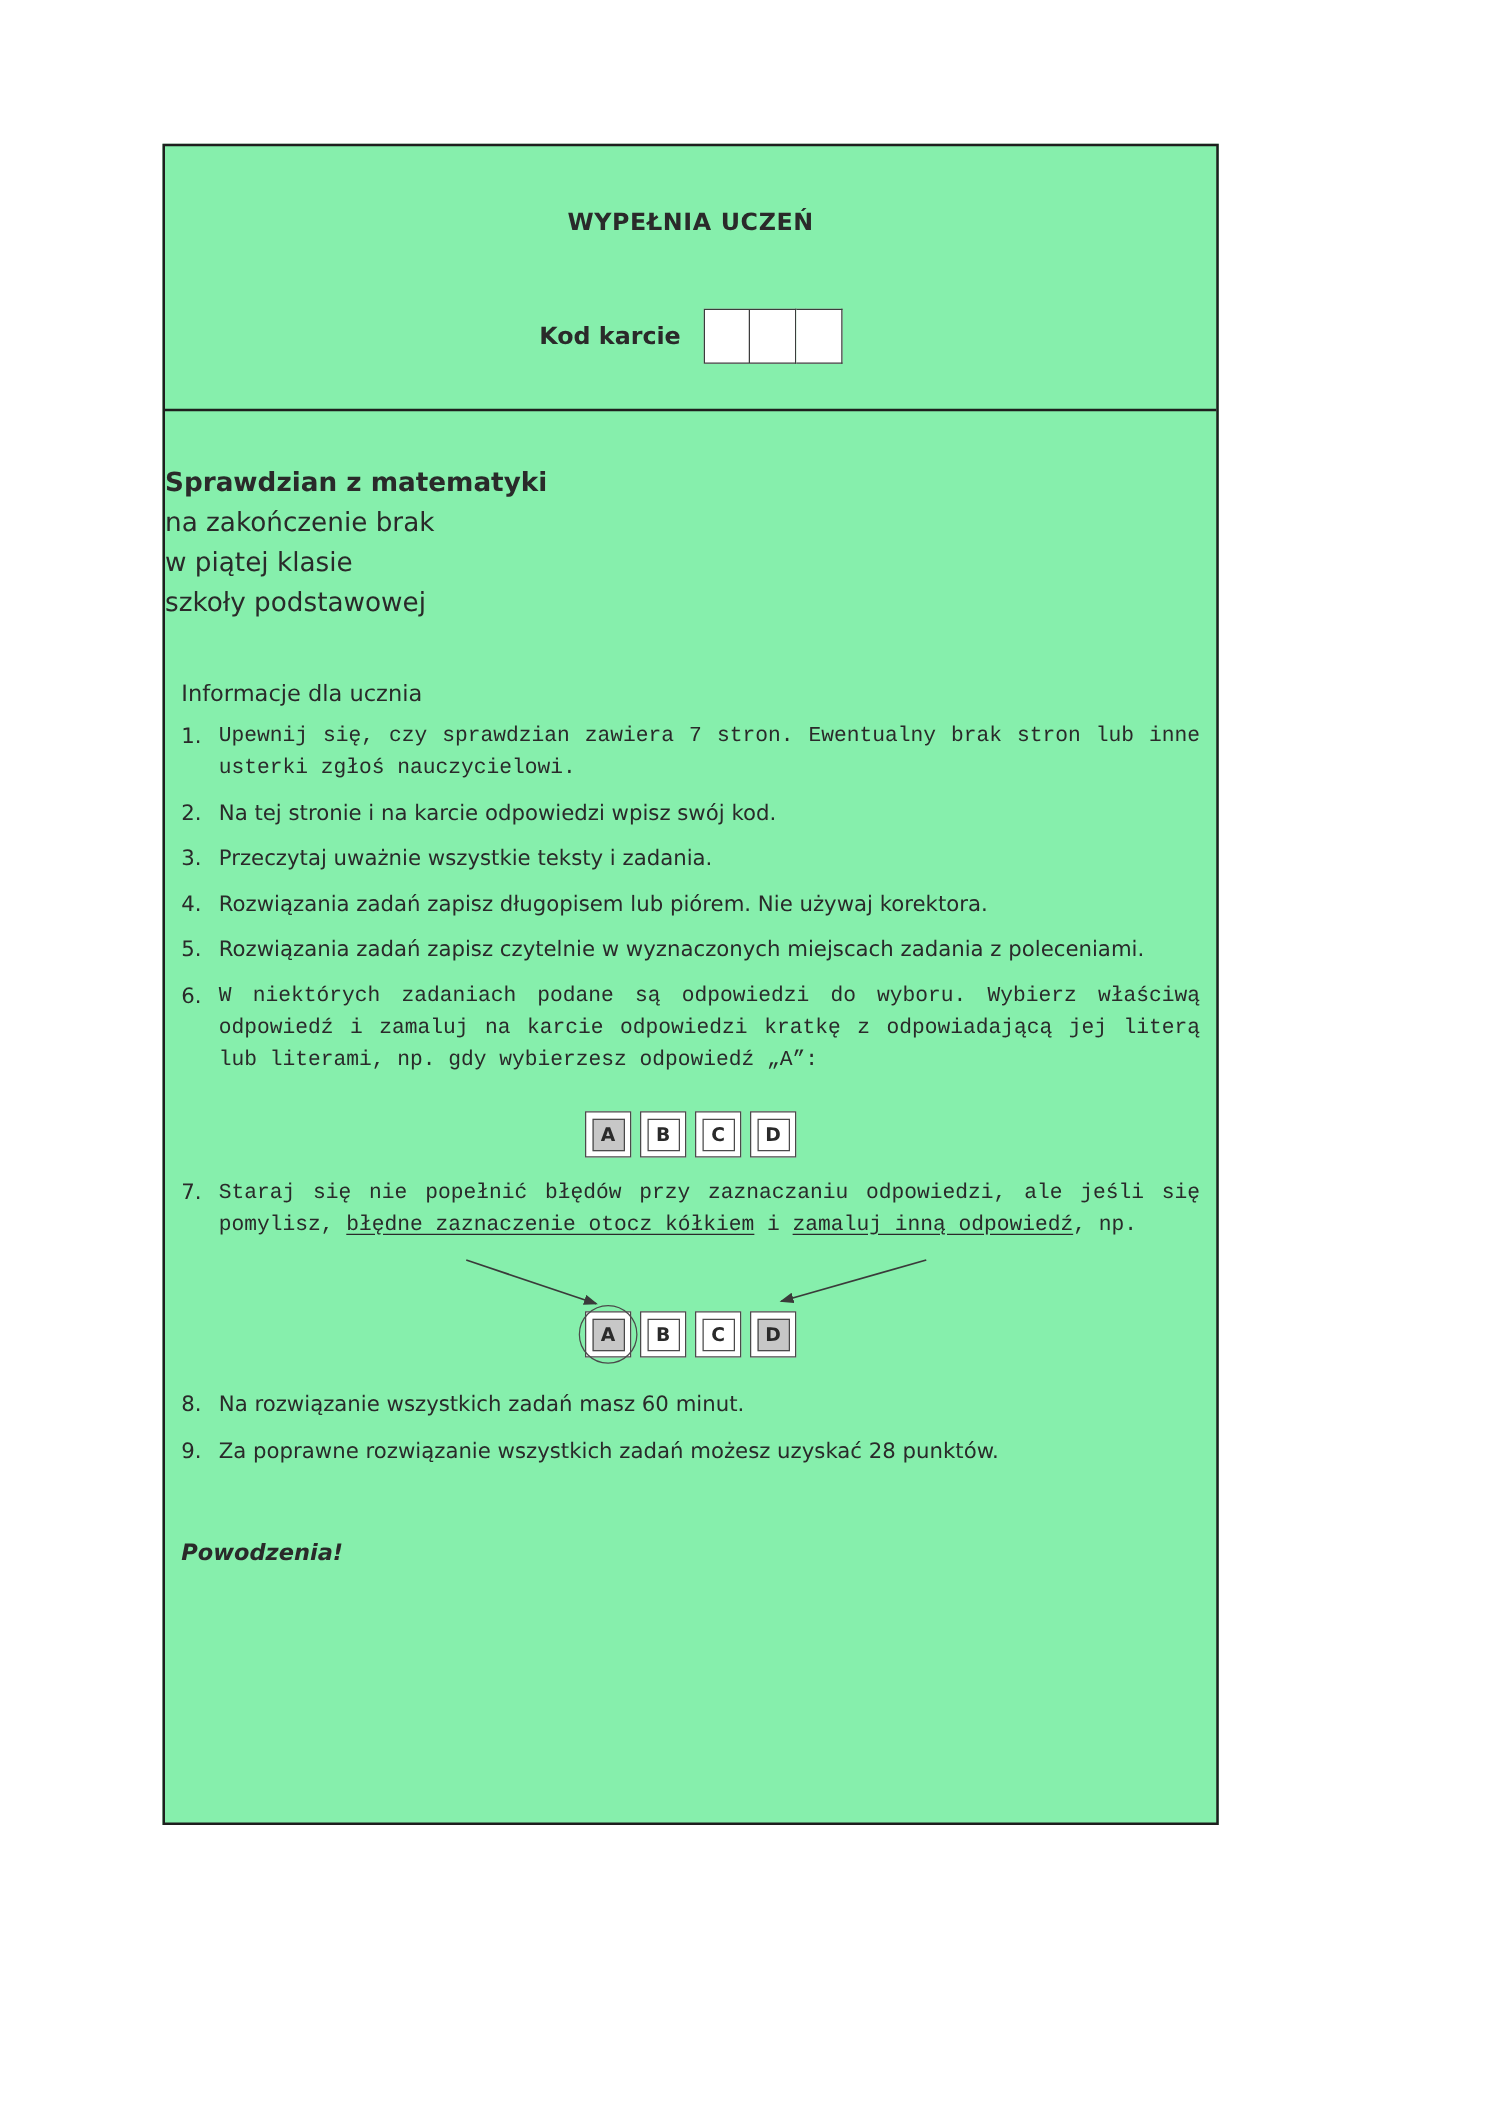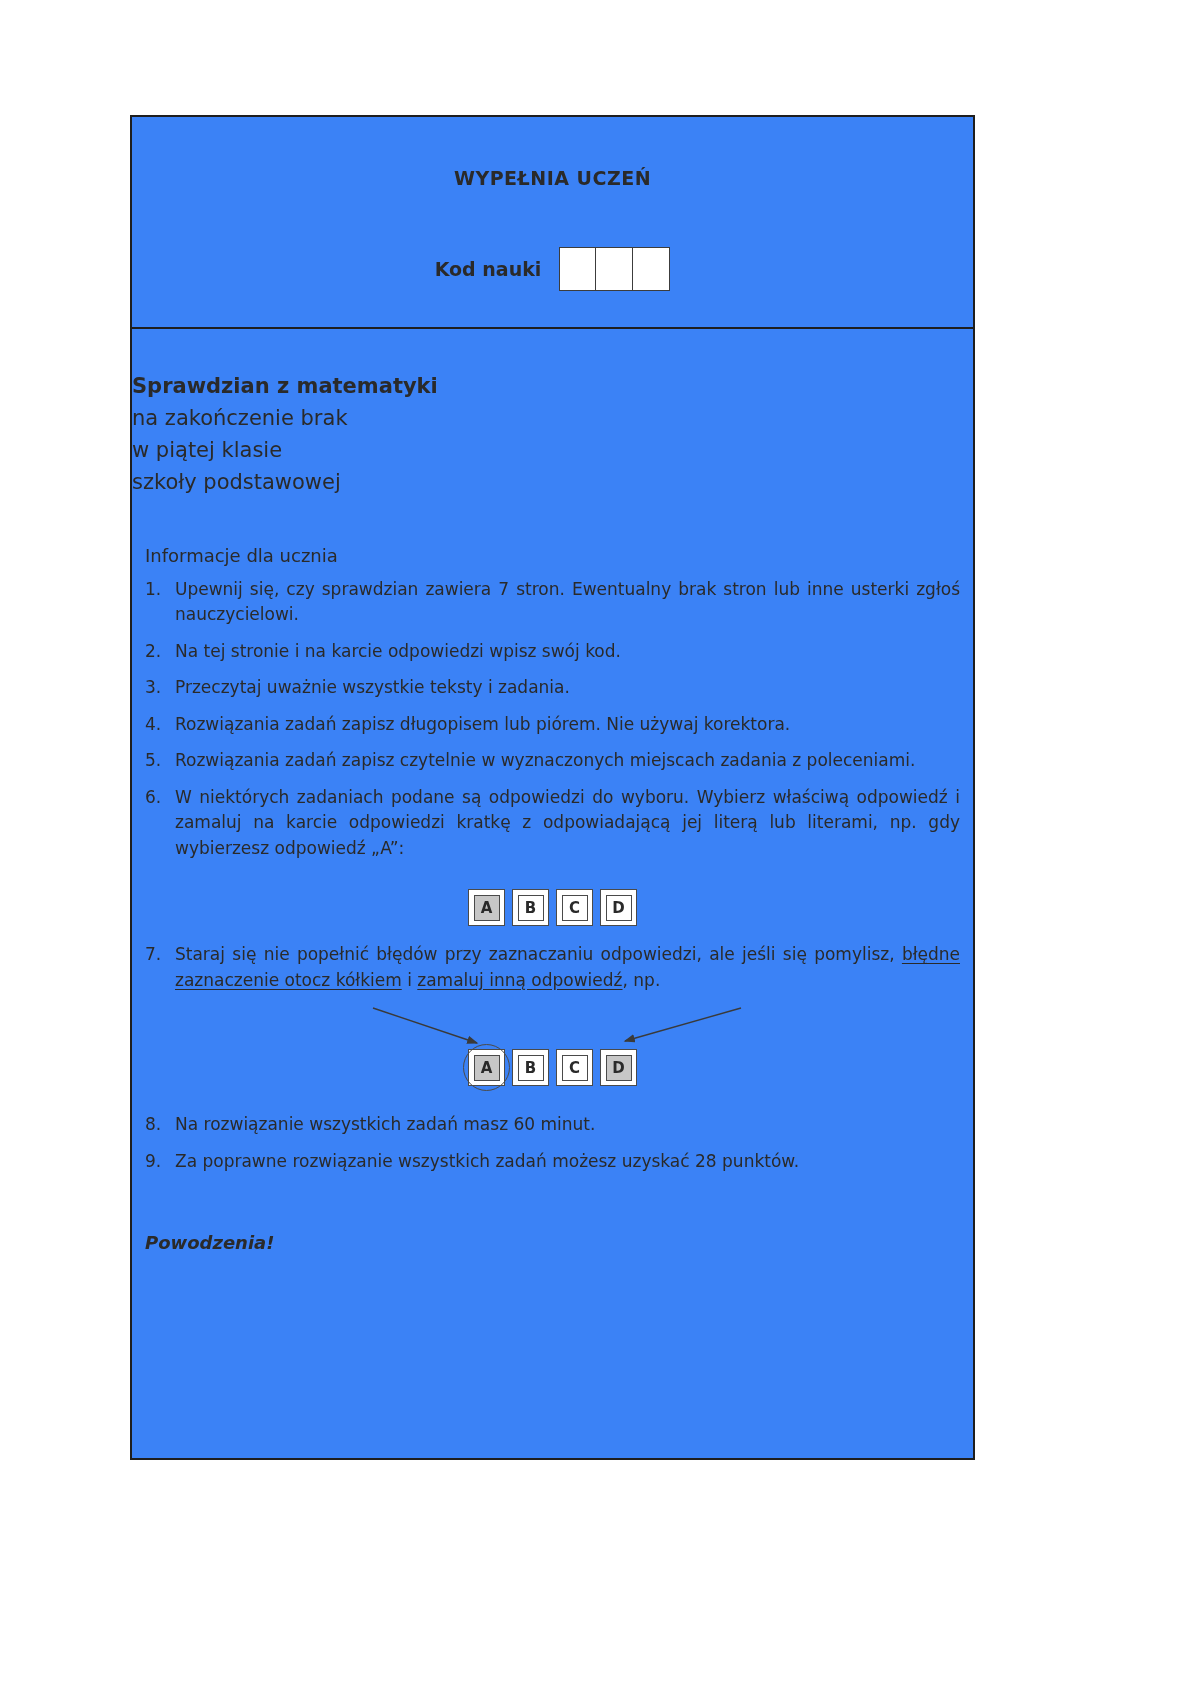--- a/index.html
+++ b/index.html
@@ -2,40 +2,40 @@
 <html><head>
 <meta charset="utf-8">
 <style>
   html,body{margin:0;padding:0;}
   body{
     width:1200px;height:1696px;background:#ffffff;position:relative;
     font-family:"DejaVu Sans","Liberation Sans",sans-serif;color:#2a2a2a;
   }
   .sheet{
     position:absolute;left:130px;top:115px;width:845px;height:1345px;
-    border:2.5px solid #1e1e1e;box-sizing:border-box;background:#3b82f6;
+    border:2.5px solid #1e1e1e;box-sizing:border-box;background:#86efac;
   }
   
   .top{padding:50px 0 36px;border-bottom:2.5px solid #1e1e1e;}
   .fill-label{text-align:center;font-weight:bold;font-size:19px;letter-spacing:.5px;}
   .kod-row{margin-top:58px;display:flex;justify-content:center;align-items:center;gap:18px;}
   .kod-label{font-weight:bold;font-size:19px;}
   .kod-cells{display:flex;}
   .kod-cell{width:37px;height:44px;border:1.6px solid #3c3c3c;background:#fff;box-sizing:border-box;}
   .kod-cell + .kod-cell{border-left:none;}
   
   .title-block{margin-top:42px;text-align:left;font-size:21px;line-height:1.52;}
   .title-main{font-weight:bold;}
   
   .info{margin-top:46px;padding:0 13px;}
   .info-heading{font-weight:normal;font-size:18px;}
   .item{display:flex;margin-top:11px;font-size:17px;line-height:1.5;}
   .item .num{flex:0 0 30px;}
   .item .txt{flex:1;}
-  .item.justify .txt{text-align:justify;}
+  .item.justify .txt{text-align:justify;font-family:Liberation Mono, monospace;}
   .ul{text-decoration:underline;text-underline-offset:3px;}
   
   .demo1{margin:28px 0 16px;display:flex;justify-content:center;}
   .answer-row{display:flex;gap:7px;}
   .abox{width:37px;height:37px;border:1.7px solid #4a4a4a;display:flex;align-items:center;justify-content:center;background:#fff;box-sizing:border-box;}
   .abox .inner{width:26px;height:26px;border:1.6px solid #4a4a4a;display:flex;align-items:center;justify-content:center;font-weight:bold;font-size:15px;box-sizing:border-box;background:#fff;}
   .abox.shaded .inner{background:#c7c7c7;}
   .demo2{margin-top:12px;display:flex;flex-direction:column;align-items:center;}
   .arrows{width:560px;height:44px;display:block;}
   .abox-wrap{position:relative;}
@@ -45,21 +45,21 @@
   .good-luck{margin-top:58px;padding-right:14px;text-align:left;font-weight:bold;font-style:italic;font-size:18px;}
 </style>
 </head>
 <body>
 
 <div class="sheet">
 
   <div class="top">
     <div class="fill-label">WYPEŁNIA UCZEŃ</div>
     <div class="kod-row">
-      <span class="kod-label">Kod nauki</span>
+      <span class="kod-label">Kod karcie</span>
       <span class="kod-cells">
         <span class="kod-cell"></span>
         <span class="kod-cell"></span>
         <span class="kod-cell"></span>
       </span>
     </div>
   </div>
 
   <div class="title-block">
     <div class="title-main">Sprawdzian z matematyki</div>

